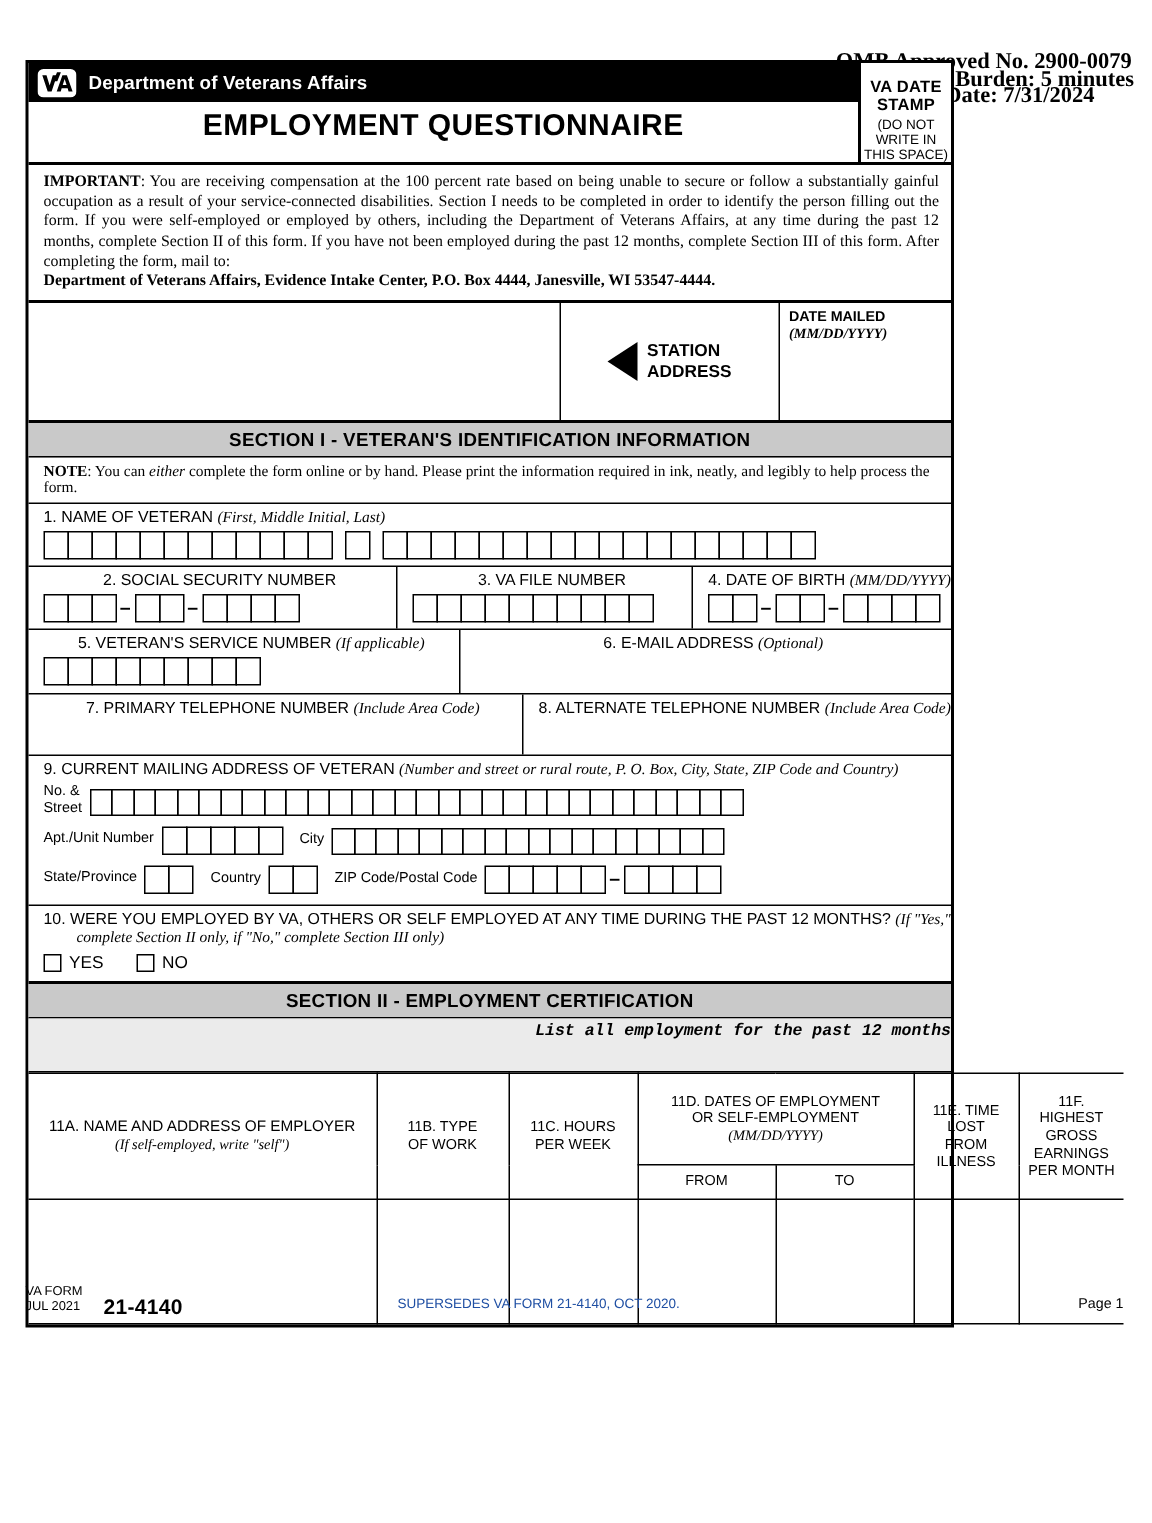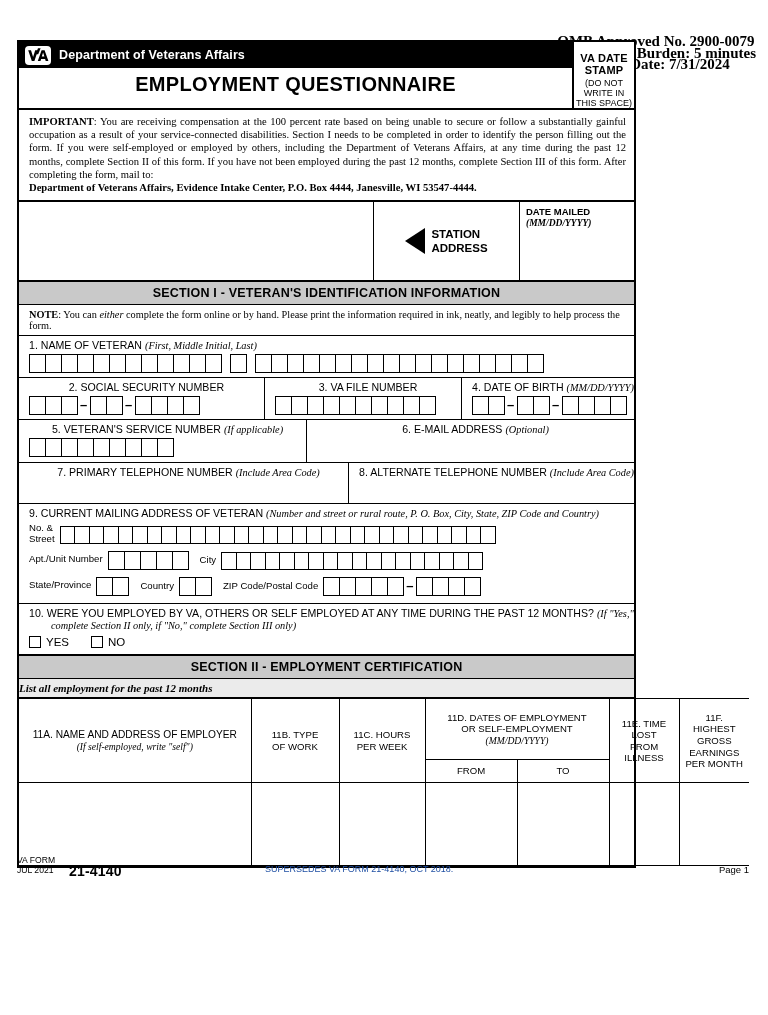--- a/index.html
+++ b/index.html
@@ -116,23 +116,23 @@
   .addrlbl{font-size:9.6px;line-height:10.5px;margin-right:5px;}
   .addrlbl2{font-size:9.6px;margin:0 5px 0 12px;}
 
   
   .cbrow{display:flex;align-items:center;margin-top:5px;}
   .cb{width:12px;height:12px;border:1.4px solid #000;box-sizing:border-box;margin-right:5px;}
   .cbtxt{font-size:11.5px;margin-right:22px;}
 
   
   .subbar{
-    background:#ebebeb;border-bottom:1px solid #000;text-align:left;
-    font-family:Liberation Serif, serif;font-style:italic;font-weight:bold;
-    font-size:11px;padding:3px 0 3px 0;
+    background:#ebebeb;border-bottom:1px solid #000;text-align:right;
+    font-family:Liberation Mono, monospace;font-style:italic;font-weight:bold;
+    font-size:11px;padding:3px 0 20px 0;
   }
   table.emp{border-collapse:collapse;width:100%;table-layout:fixed;}
   table.emp td{border:1px solid #000;vertical-align:middle;text-align:center;
     font-size:9.6px;line-height:11.6px;font-weight:normal;padding:2px 1px;}
   table.emp td.noleft{border-left:none;}
   table.emp td.noright{border-right:none;}
   .emp .it{font-family:"Liberation Serif", serif;font-style:italic;font-size:9.6px;}
   .emp .hdrA{font-size:10.2px;}
   .bodyrow td{height:78px;}
 
@@ -545,17 +545,17 @@
     </table>
 
   </div>
 
   <div class="footer">
     <div class="ft-form">
       <div>VA FORM</div>
       <div>JUL 2021</div>
     </div>
     <div class="ft-num">21-4140</div>
-    <div class="ft-sup">SUPERSEDES VA FORM 21-4140, OCT 2018.</div>
+    <div class="ft-sup">SUPERSEDES VA FORM 21-4140, OCT 2020.</div>
     <div class="ft-page">Page 1</div>
   </div>
 
 </div>
 
 </body></html>

